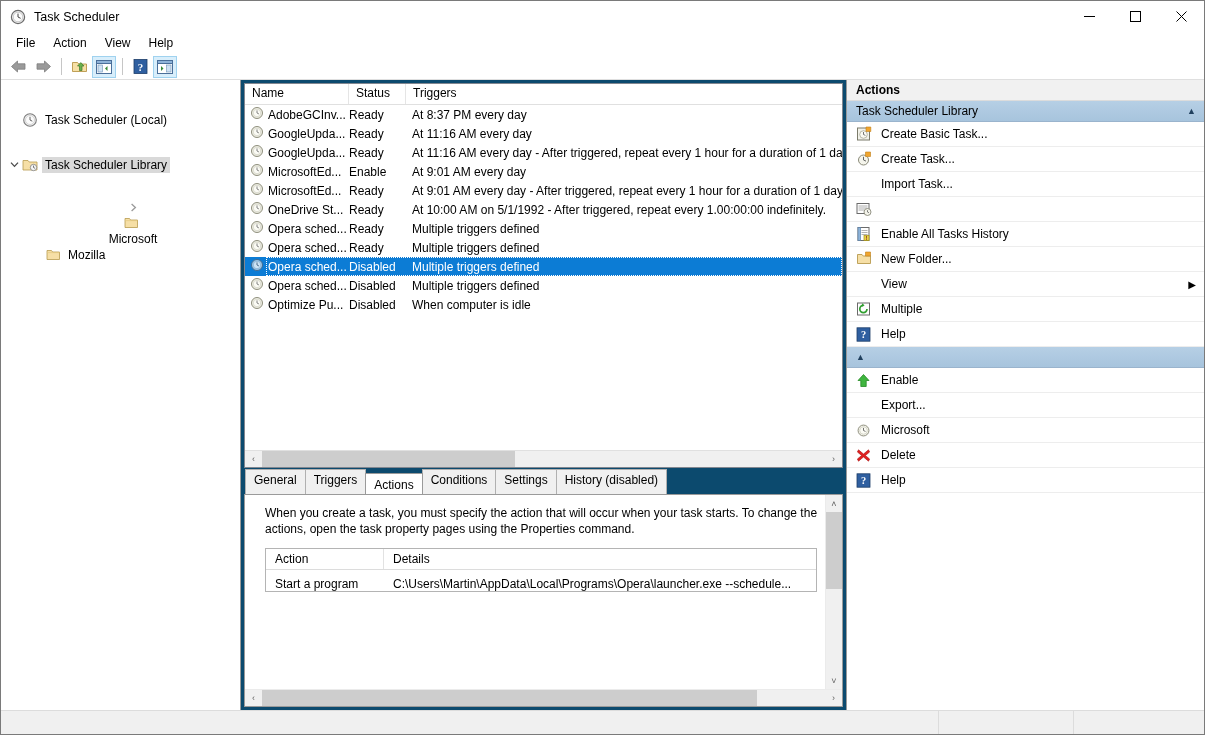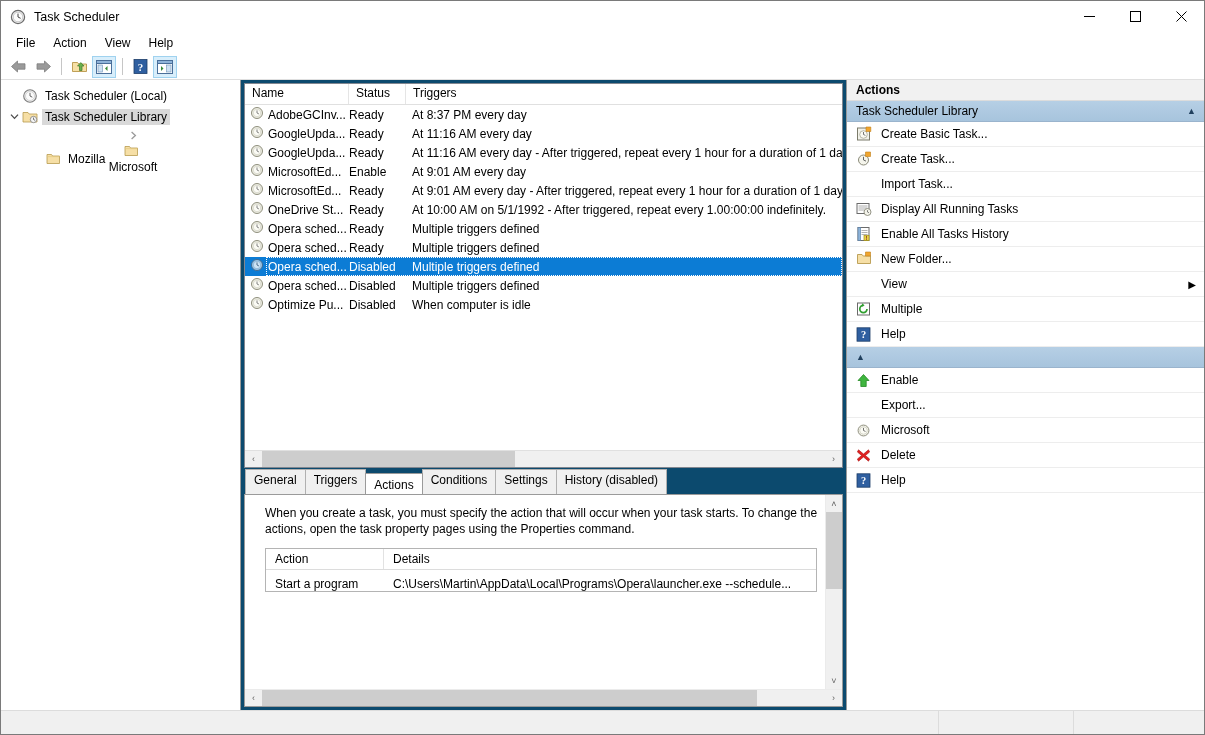--- a/index.html
+++ b/index.html
@@ -106,20 +106,21 @@
     padding-top: 5px;
     overflow: hidden;
   }
   .tree-row {
     display: flex;
     align-items: center;
     height: 21px;
     padding-left: 4px;
     font-size: 12px;
     white-space: nowrap;
+    margin-top: 24px;
   }
   .tree-row .twisty {
     width: 16px; height: 16px;
     display: flex; align-items: center; justify-content: center;
     flex: 0 0 16px;
   }
   .tree-row .tw-icon { width: 16px; height: 16px; flex: 0 0 16px; margin-right: 4px; }
   .tree-row .tw-label { padding: 1px 3px; }
   .tree-row.selected .tw-label {
     background: #d9d9d9;
@@ -793,21 +794,20 @@
           <svg width="16" height="16" viewBox="0 0 16 16">
             <rect x="1" y="2.5" width="12" height="10" fill="#ffffff" stroke="#6b6b6b" stroke-width="1"></rect>
             <line x1="2.5" y1="5" x2="11.5" y2="5" stroke="#9a9a9a" stroke-width="0.8"></line>
             <line x1="2.5" y1="7" x2="11.5" y2="7" stroke="#9a9a9a" stroke-width="0.8"></line>
             <line x1="2.5" y1="9" x2="8" y2="9" stroke="#9a9a9a" stroke-width="0.8"></line>
             <circle cx="11.5" cy="11" r="3.5" fill="#f3f3ea" stroke="#7d7d6d" stroke-width="0.8"></circle>
             <line x1="11.5" y1="11" x2="11.5" y2="9.2" stroke="#555" stroke-width="0.7"></line>
             <line x1="11.5" y1="11" x2="13" y2="11.8" stroke="#555" stroke-width="0.7"></line>
           </svg>
         </span>
-        <span class="ai-label">Display All Running Tasks</span>
       </div>
 
       <div class="act-item">
         <span class="ai-icon">
           <svg width="16" height="16" viewBox="0 0 16 16">
             <rect x="2" y="1.5" width="11" height="13" fill="#ffffff" stroke="#6b6b6b" stroke-width="1"></rect>
             <rect x="2" y="1.5" width="2.5" height="13" fill="#8fb4d9" stroke="#5d83ab" stroke-width="0.7"></rect>
             <line x1="5.5" y1="4.5" x2="11.5" y2="4.5" stroke="#a0a0a0" stroke-width="0.8"></line>
             <line x1="5.5" y1="6.5" x2="11.5" y2="6.5" stroke="#a0a0a0" stroke-width="0.8"></line>
             <line x1="5.5" y1="8.5" x2="11.5" y2="8.5" stroke="#a0a0a0" stroke-width="0.8"></line>

